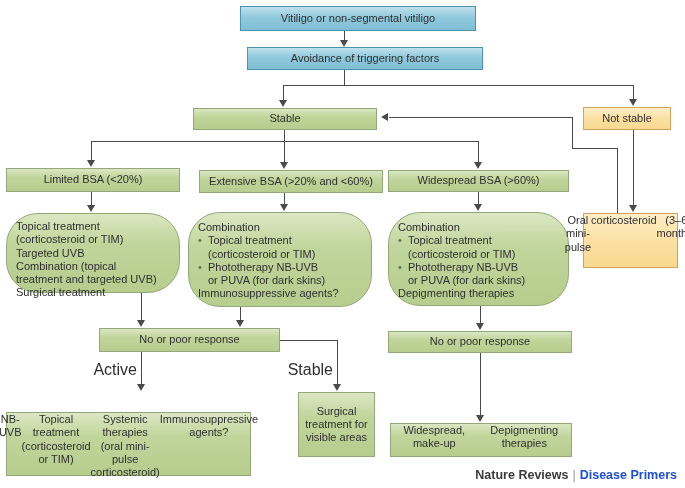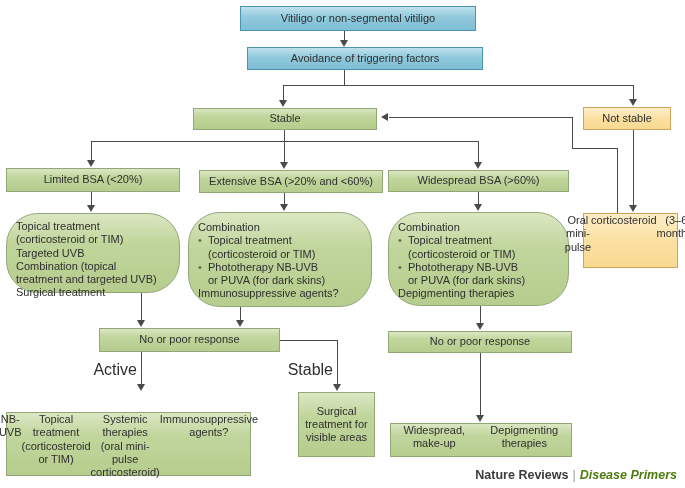--- a/index.html
+++ b/index.html
@@ -34,21 +34,21 @@
   .hline{height:1px;}
   .ah-down{position:absolute;width:0;height:0;border-left:4px solid transparent;
     border-right:4px solid transparent;border-top:7px solid #4a4a4a;}
   .ah-left{position:absolute;width:0;height:0;border-top:4px solid transparent;
     border-bottom:4px solid transparent;border-right:7px solid #4a4a4a;}
   .edge-label{position:absolute;font-size:16px;color:#2f2f2f;width:57px;text-align:right;}
   #footer{
     position:absolute;right:8px;top:468px;font-size:12.5px;font-weight:bold;color:#3b3b3b;
   }
   #footer .sep{color:#9a9a9a;font-weight:normal;padding:0 4px;}
-  #footer .journal{color:#4d7c0f;font-style:italic;}
+  #footer .journal{color:#1d4ed8;}
 </style>
 </head>
 <body>
 
 <div id="figure">
 
   <div class="node blue center" style="left:240px;top:6px;width:236px;height:25px;">
     <span>Vitiligo or non-segmental vitiligo</span>
   </div>
   <div class="node blue center" style="left:247px;top:47px;width:236px;height:23px;">

